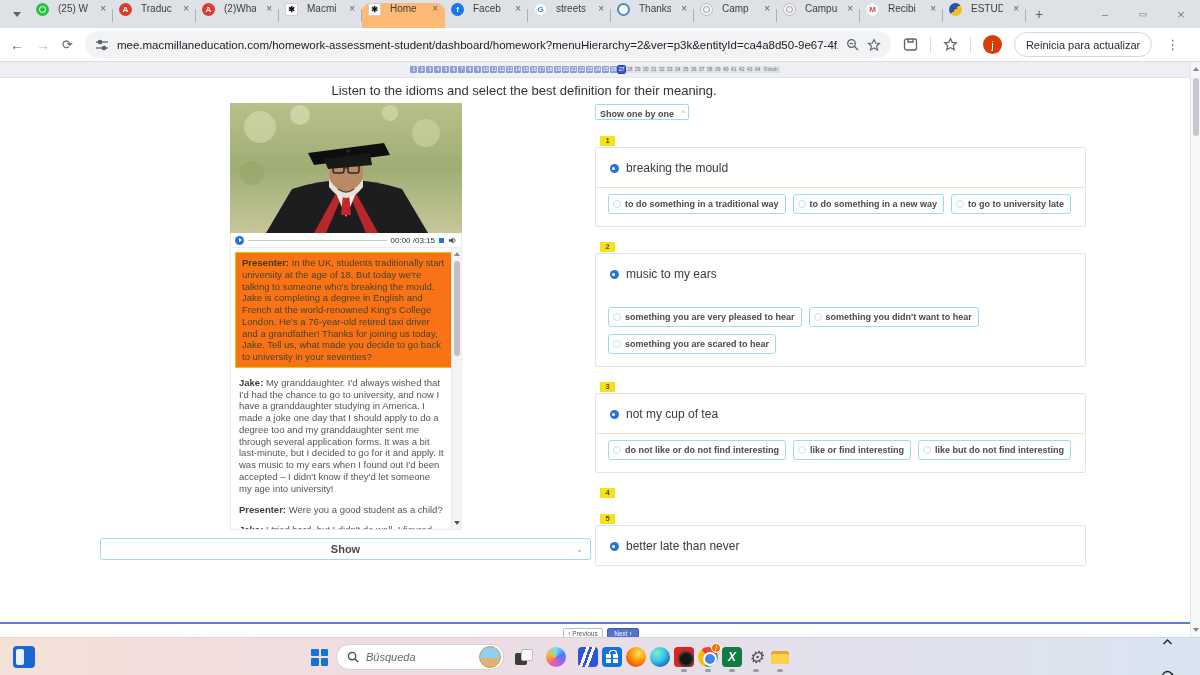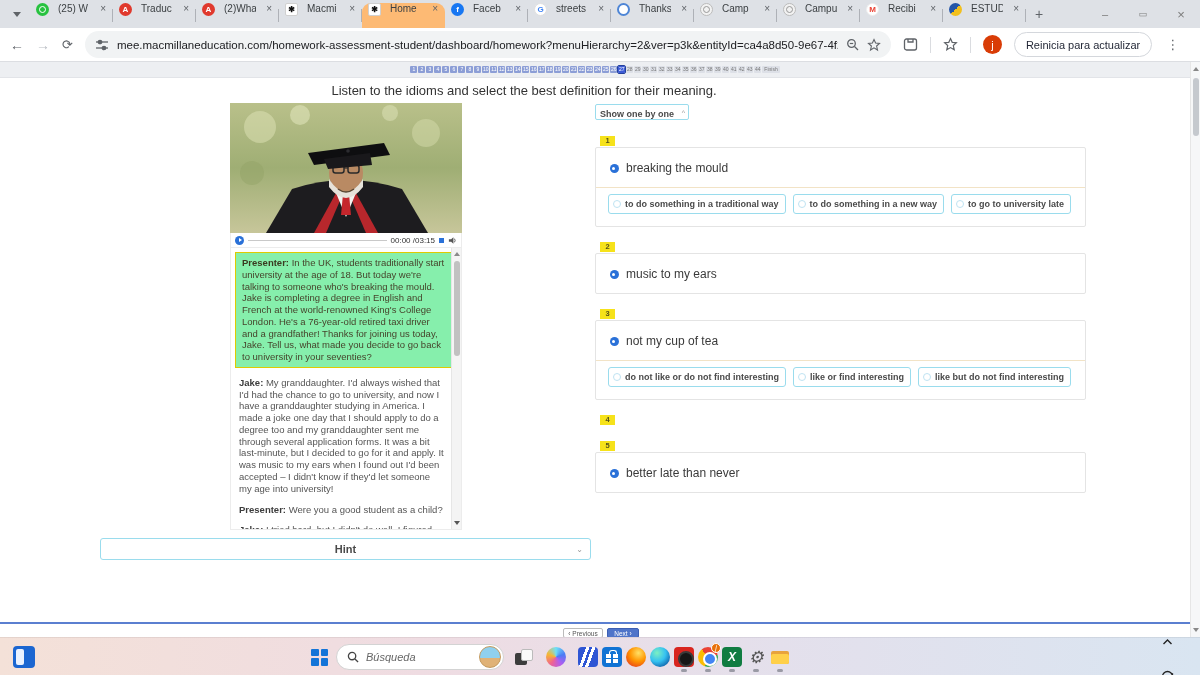--- a/index.html
+++ b/index.html
@@ -70,21 +70,21 @@
   .video{position:relative;height:130px;overflow:hidden;background:#a9b37b;}
   .vctrl{height:15px;display:flex;align-items:center;gap:4px;padding:0 4px;border:1px solid #ececec;border-top:none;background:#fff;}
   .playbtn{width:9px;height:9px;border-radius:50%;background:#2a71d8;position:relative;flex:none;}
   .playbtn::after{content:"";position:absolute;left:3.5px;top:2.5px;border-left:3px solid #fff;border-top:2px solid transparent;border-bottom:2px solid transparent;}
   .vline{flex:1;height:1px;background:#c9c9c9;}
   .vtime{font-size:8px;color:#333;white-space:nowrap;}
   .vsq{width:5px;height:5px;background:#2a71d8;flex:none;}
   .transcript{position:relative;height:282px;border:1px solid #ececec;border-top:none;padding:6px 16px 0 8px;overflow:hidden;font-size:9.5px;line-height:1.24;color:#555;background:#fff;}
   .tpara{margin:0 0 9px 0;}
   .tpara .spk{font-weight:bold;color:#3d3d3d;}
-  .tpara.hl{background:#86efac;border:1px solid #e0ca00;padding:4px 6px;margin:-2px -8px 9px -4px;color:#46452c;}
+  .tpara.hl{background:#f97316;border:1px solid #e0ca00;padding:4px 6px;margin:-2px -8px 9px -4px;color:#46452c;}
   .tpara.hl .spk{color:#3a3a20;}
   .tscroll{position:absolute;right:0;top:0;bottom:0;width:10px;background:#f4f4f4;border-left:1px solid #e6e6e6;}
   .tthumb{position:absolute;left:1.5px;top:13px;width:6px;height:95px;background:#c1c1c1;border-radius:3px;}
   .tarr{position:absolute;left:2px;width:0;height:0;border-left:3px solid transparent;border-right:3px solid transparent;}
   .tarr.up{top:4px;border-bottom:4px solid #8a8a8a;}
   .tarr.dn{bottom:4px;border-top:4px solid #555;}
   .hint{position:absolute;left:100px;top:460px;width:491px;height:22px;border:1px solid #9adced;border-radius:3px;background:#fff;display:flex;align-items:center;justify-content:center;font-size:11px;font-weight:bold;color:#4a4a4a;}
   .hint .caret{position:absolute;right:7px;font-weight:normal;color:#999;font-size:8px;}
 
   .rightcol{position:absolute;left:595px;top:25px;width:491px;}
@@ -382,21 +382,21 @@
           </div>
         <div class="tscroll">
           <div class="tarr up"></div>
           <div class="tthumb"></div>
           <div class="tarr dn"></div>
         </div>
       </div>
     </div>
 
     <div class="hint">
-      <span>Hint</span>
+      <span>Show</span>
       <span class="caret">⌄</span>
     </div>
 
     <div class="rightcol">
       <div class="showbtn">
         <span>Show one by one</span>
         <span class="caret">^</span>
       </div>
       <div id="questions">
           <div class="qblock"><div class="qnum">1</div><div class="qcard">
@@ -408,20 +408,25 @@
               <div class="qopts">
                 <div class="opt">to do something in a traditional way</div>
                 <div class="opt">to do something in a new way</div>
                 <div class="opt">to go to university late</div>
               </div>
             </div></div>
           <div class="qblock"><div class="qnum">2</div><div class="qcard nodiv">
               <div class="qhead">
                 <span class="audio"></span>
                 <span class="idiom">music to my ears</span>
+              </div>
+              <div class="qopts">
+                <div class="opt">something you are very pleased to hear</div>
+                <div class="opt">something you didn't want to hear</div>
+                <div class="opt">something you are scared to hear</div>
               </div>
             </div></div>
           <div class="qblock"><div class="qnum">3</div><div class="qcard">
               <div class="qhead">
                 <span class="audio"></span>
                 <span class="idiom">not my cup of tea</span>
               </div>
               <div class="qdiv"></div>
               <div class="qopts">
                 <div class="opt">do not like or do not find interesting</div>

